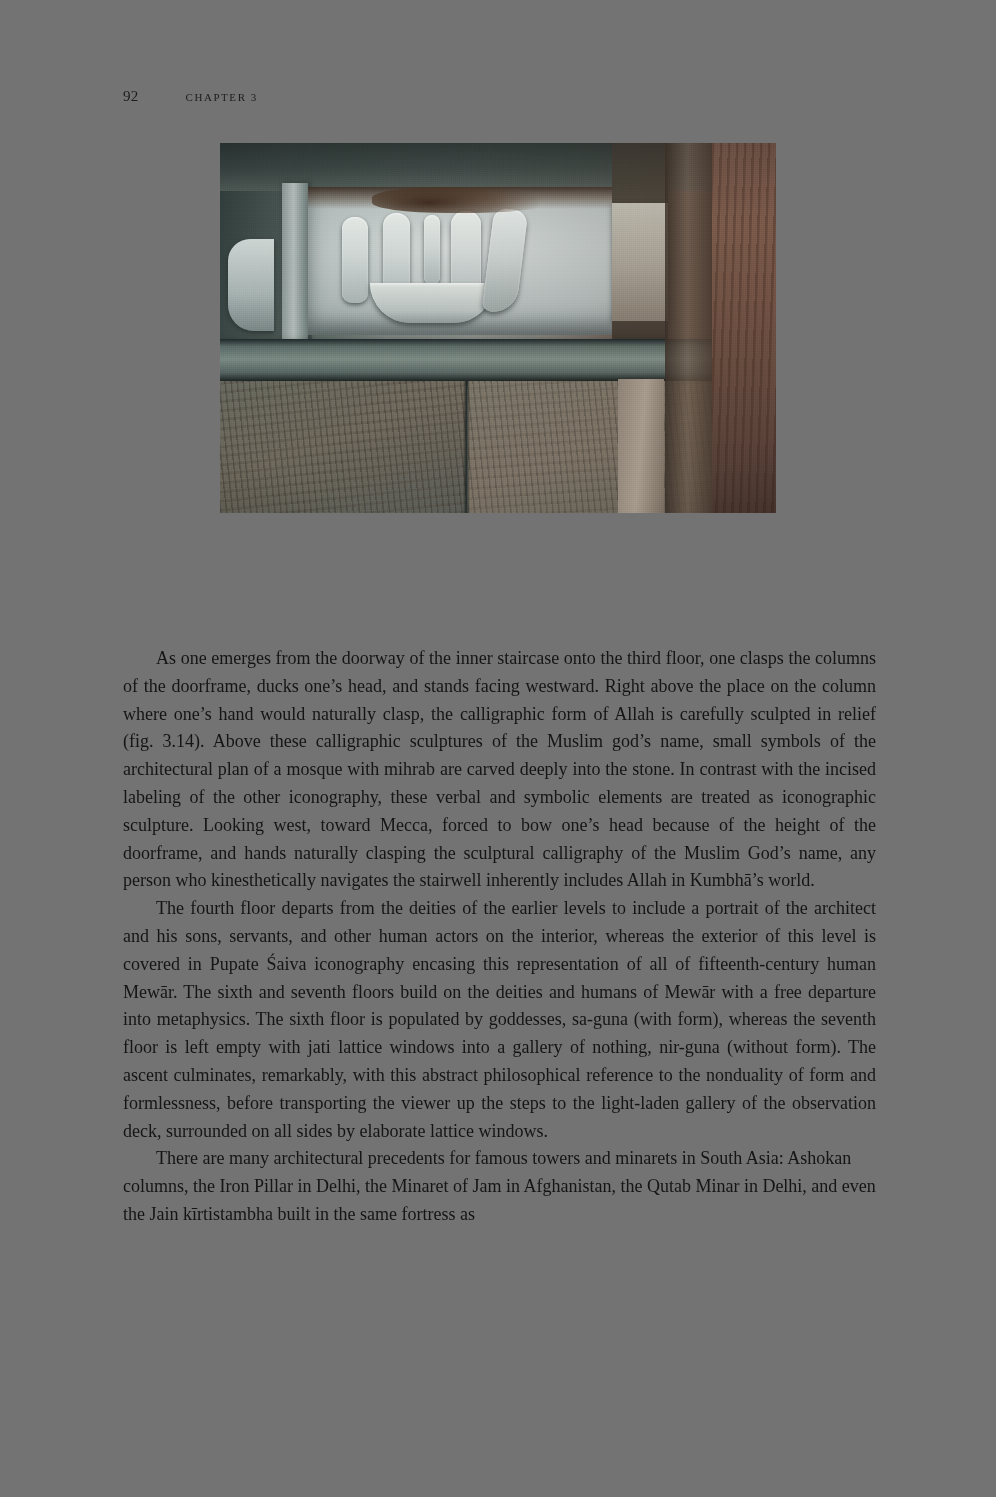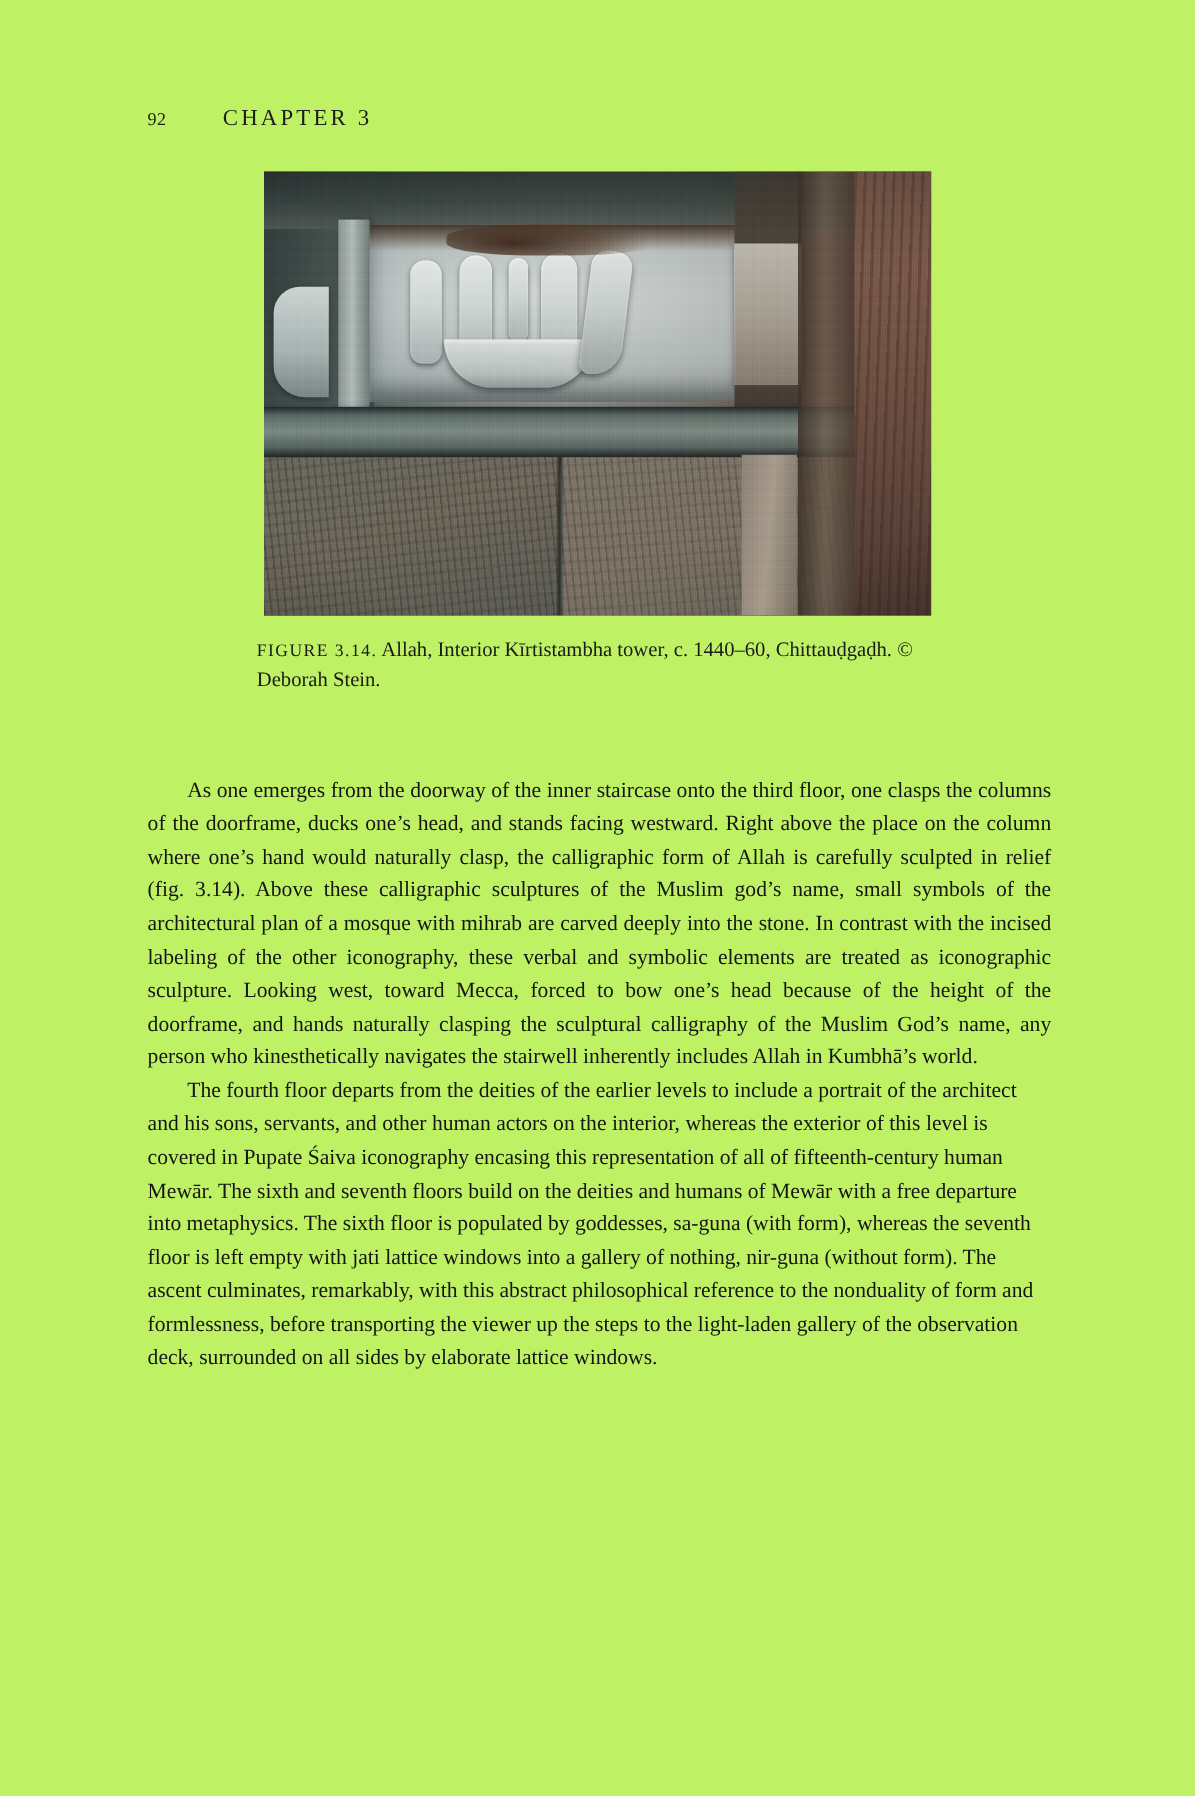--- a/index.html
+++ b/index.html
@@ -15,21 +15,21 @@
     font-family: "Liberation Serif", "DejaVu Serif", serif;
     color: #1a1a1a;
     -webkit-font-smoothing: antialiased;
   }
 
   .page {
     position: absolute;
     inset: 0;
     width: 996px;
     height: 1497px;
-    background: #bef264;
+    background: #737373;
     text-decoration: underline;
   }
 
   
   .running-head {
     position: absolute;
     left: 123px;
     top: 88px;
     display: flex;
     align-items: baseline;
@@ -37,21 +37,21 @@
     letter-spacing: 0.06em;
     color: #1d1d1d;
   }
   .folio {
     font-size: 15px;
     letter-spacing: 0.02em;
     font-variant-numeric: oldstyle-nums;
   }
   .chapter-label {
     margin-left: 47px;
-    font-size: 19px;
+    font-size: 11px;
     letter-spacing: 0.14em;
     text-transform: uppercase;
   }
 
   
   .figure-block {
     position: absolute;
     left: 220px;
     top: 143px;
     width: 556px;
@@ -285,22 +285,20 @@
       <div class="ph ph-seam"></div>
       <div class="ph ph-midcol-lower"></div>
       <div class="ph ph-right-notch"></div>
       <div class="ph ph-right-pilaster"></div>
       <div class="ph ph-cool"></div>
       <div class="ph ph-grain"></div>
       <div class="ph ph-vignette"></div>
     </div>
   </div>
 
-  <div class="figure-caption">
-    <span class="fig-label">FIGURE 3.14.</span><span> Allah, Interior Kīrtistambha tower, c. 1440–60, Chittauḍgaḍh. © Deborah Stein.</span>
-  </div>
 
   <div class="body-text">
     <p>As one emerges from the doorway of the inner staircase onto the third floor, one clasps the columns of the doorframe, ducks one’s head, and stands facing westward. Right above the place on the column where one’s hand would naturally clasp, the calligraphic form of Allah is carefully sculpted in relief (fig. 3.14). Above these cal­ligraphic sculptures of the Muslim god’s name, small symbols of the architectural plan of a mosque with mihrab are carved deeply into the stone. In contrast with the incised labeling of the other iconography, these verbal and symbolic elements are treated as iconographic sculpture. Looking west, toward Mecca, forced to bow one’s head because of the height of the doorframe, and hands naturally clasping the sculptural calligraphy of the Muslim God’s name, any person who kinesthetically navigates the stairwell inherently includes Allah in Kumbhā’s world.</p>
     <p>The fourth floor departs from the deities of the earlier levels to include a por­trait of the architect and his sons, servants, and other human actors on the interior, whereas the exterior of this level is covered in Pupate Śaiva iconography encasing this representation of all of fifteenth-century human Mewār. The sixth and seventh floors build on the deities and humans of Mewār with a free departure into meta­physics. The sixth floor is populated by goddesses, sa-guna (with form), whereas the seventh floor is left empty with jati lattice windows into a gallery of nothing, nir-guna (without form). The ascent culminates, remarkably, with this abstract philosophical reference to the nonduality of form and formlessness, before trans­porting the viewer up the steps to the light-laden gallery of the observation deck, surrounded on all sides by elaborate lattice windows.</p>
+    <p>There are many architectural precedents for famous towers and minarets in South Asia: Ashokan columns, the Iron Pillar in Delhi, the Minaret of Jam in Afghanistan, the Qutab Minar in Delhi, and even the Jain kīrtistambha built in the same fortress as</p>
   </div>
 
 </div>
 
 </body></html>

